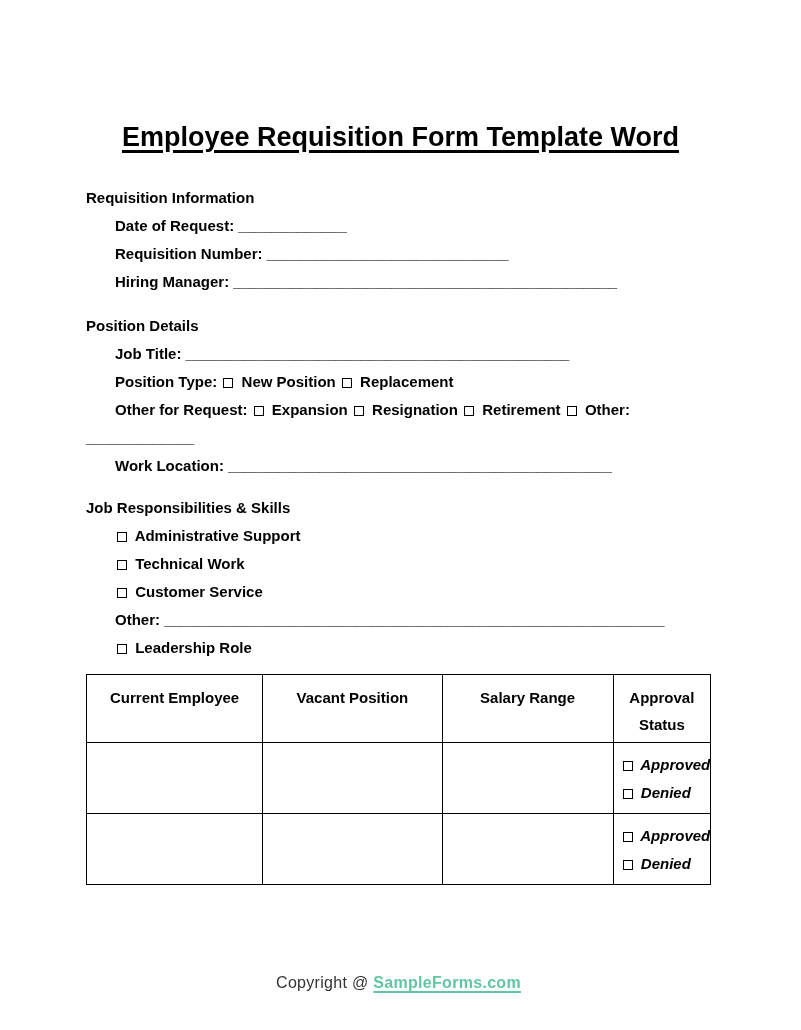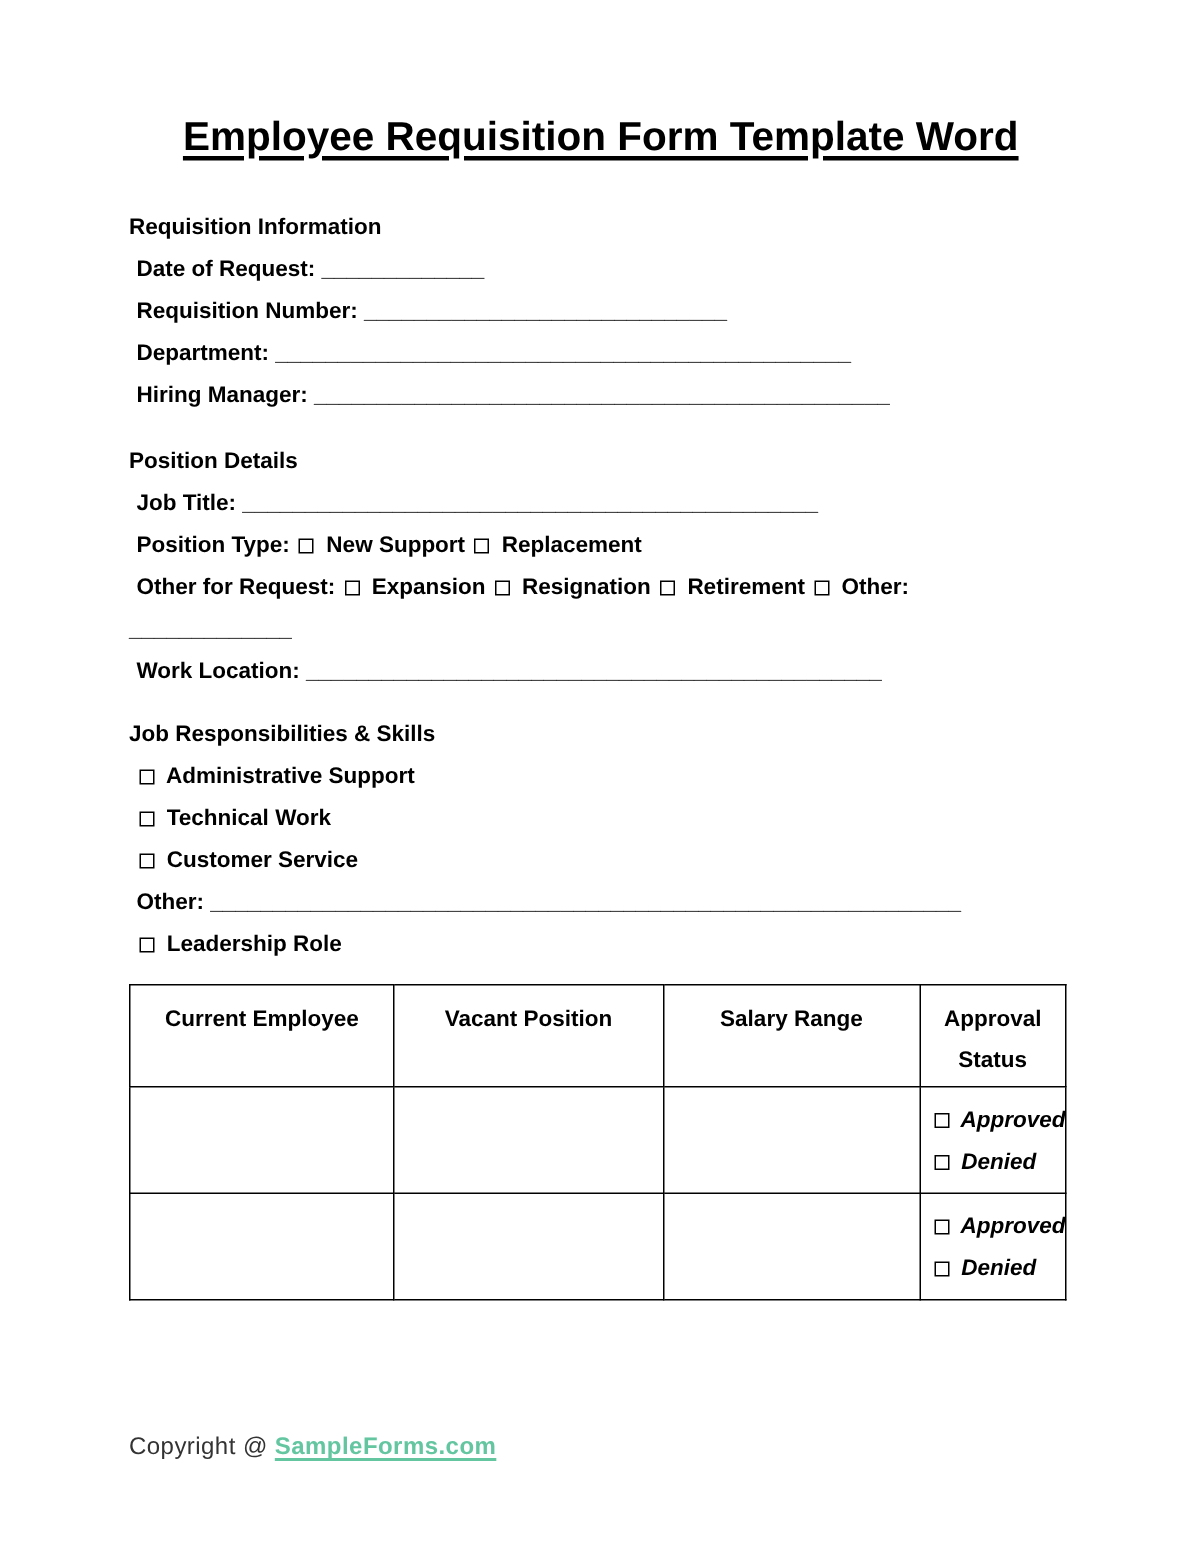--- a/index.html
+++ b/index.html
@@ -11,41 +11,41 @@
     font-family: "Liberation Sans", "DejaVu Sans", sans-serif;
     color: #000000;
   }
   .page {
     width: 801px;
     height: 1030px;
     background: #ffffff;
     position: relative;
   }
   .title {
-    margin-top: 74px;
+    margin-top: 120px;
     text-align: center;
     font-size: 27px;
     font-weight: 700;
     line-height: 34px;
     text-decoration: underline;
     text-decoration-thickness: 2.5px;
     text-underline-offset: 4px;
   }
   .content {
     margin-left: 86px;
     margin-right: 90px; 
     font-size: 15px;
     font-weight: 700;
   }
   .heading { line-height: 28px; }
   .h-req   { margin-top: 30px; }
   .h-pos   { margin-top: 16px; }
   .h-job   { margin-top: 14px; }
   .line { line-height: 28px; white-space: nowrap; }
-  .indent { padding-left: 5px; }
+  .indent { padding-left: 5px; margin-left: 24px; }
   .blank { letter-spacing: 0; }
   .cbx {
     display: inline-block;
     width: 10px;
     height: 10px;
     border: 1.7px solid #000;
     vertical-align: -1px;
     margin: 0 4px 0 2px;
     background: #fff;
   }
@@ -69,21 +69,21 @@
   }
   .req-table td { height: 71px; }
   .col-1 { width: 172px; }
   .col-2 { width: 175px; }
   .col-3 { width: 167px; }
   .col-4 { width: 95px; }
   .status-cell { padding: 8px 0 0 7px; font-style: italic; }
   .status-line { line-height: 28px; white-space: nowrap; font-weight: 700; }
   .footer {
     margin: 86px 90px 0 86px;
-    text-align: left;
+    text-align: center;
     font-size: 16px;
     font-weight: 400;
     color: #333333;
     letter-spacing: 0.3px;
     line-height: 24px;
   }
   .brand-link {
     color: #63c6a1;
     font-weight: 700;
     text-decoration: underline;
@@ -105,39 +105,35 @@
 
     <p class="line indent">
       <span>Date of Request:</span>
       <span class="blank">_____________</span>
     </p>
     <p class="line indent">
       <span>Requisition Number:</span>
       <span class="blank">_____________________________</span>
     </p>
     <p class="line indent">
-      <span>Department:</span>
-      <span class="blank">______________________________________________</span>
-    </p>
-    <p class="line indent">
       <span>Hiring Manager:</span>
       <span class="blank">______________________________________________</span>
     </p>
 
     <p class="heading h-pos">Position Details</p>
 
     <p class="line indent">
       <span>Job Title:</span>
       <span class="blank">______________________________________________</span>
     </p>
 
     <p class="line indent">
       <span>Position Type:</span>
       <span class="cbx"></span>
-      <span>New Support</span>
+      <span>New Position</span>
       <span class="cbx"></span>
       <span>Replacement</span>
     </p>
 
     <p class="line indent">
       <span>Other for Request:</span>
       <span class="cbx"></span>
       <span>Expansion</span>
       <span class="cbx"></span>
       <span>Resignation</span>

